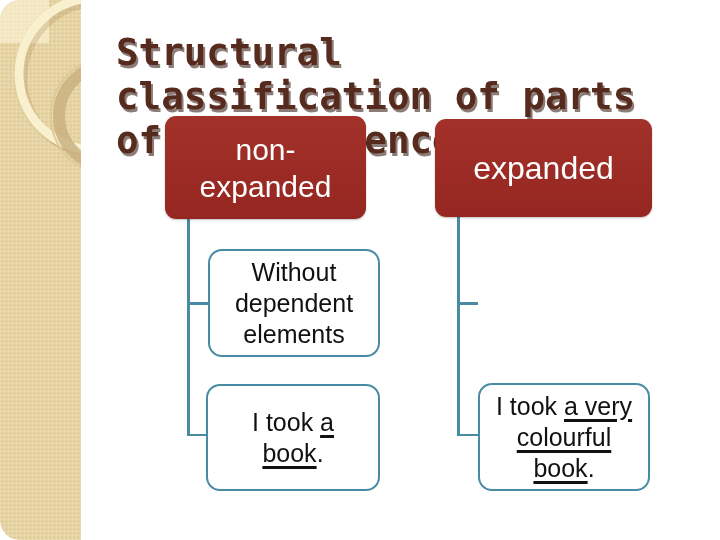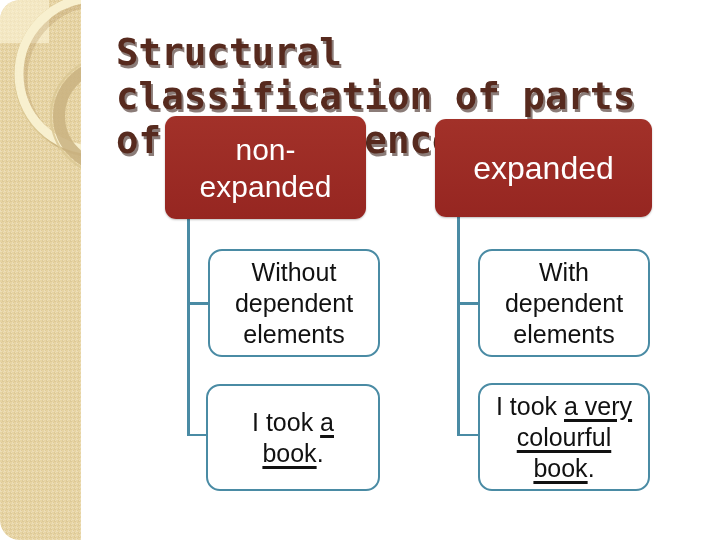--- a/index.html
+++ b/index.html
@@ -124,22 +124,19 @@
     </div>
 
     <div class="leafbox box-a">
       <span class="inner">Without dependent elements</span>
     </div>
 
     <div class="leafbox box-b">
       <span class="inner"><span>I took </span><span class="u">a book</span><span>.</span></span>
     </div>
 
-    <div class="leafbox box-c">
-      <span class="inner">With dependent elements</span>
-    </div>
 
     <div class="leafbox box-d">
       <span class="inner"><span>I took </span><span class="u">a very colourful book</span><span>.</span></span>
     </div>
 
   </div>
 </div>
 
 </body></html>

